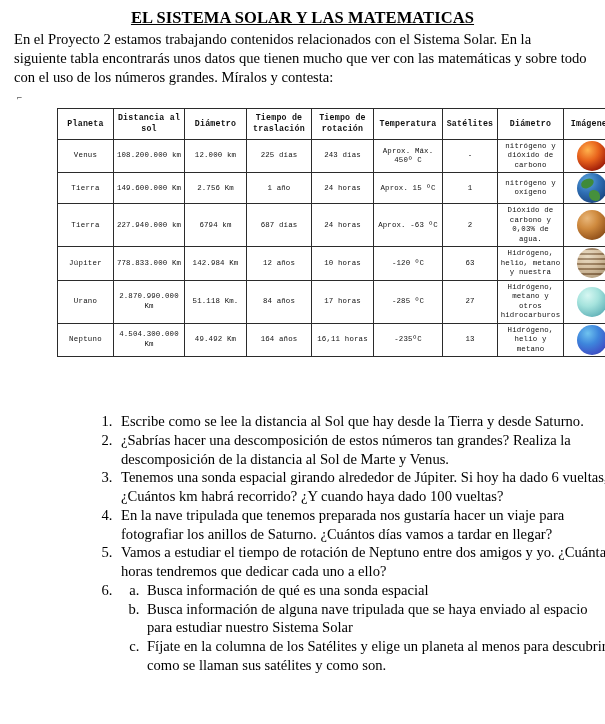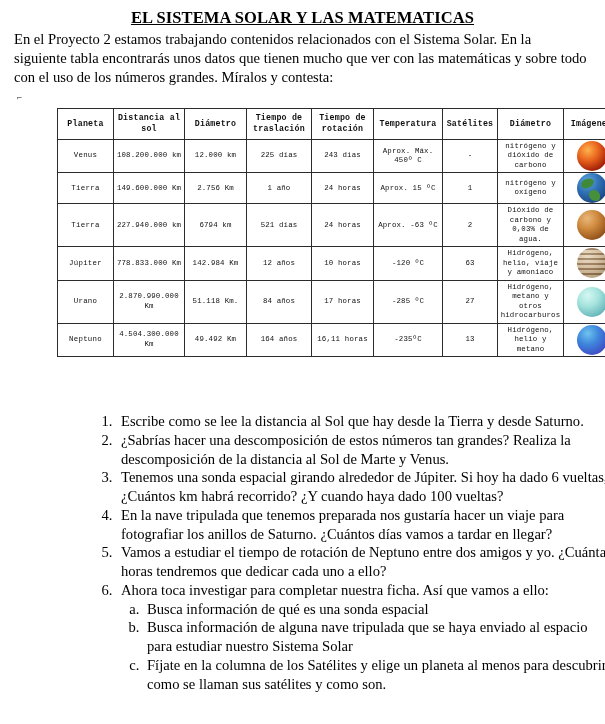--- a/index.html
+++ b/index.html
@@ -242,38 +242,38 @@
           <td>1</td>
           <td>nitrógeno y oxígeno</td>
           <td class="img-cell">
             <span class="planet-img pl-tierra"></span>
           </td>
         </tr>
         <tr>
           <td class="planet-name">Tierra</td>
           <td>227.940.000 km</td>
           <td>6794 km</td>
-          <td>521 días</td>
+          <td>687 días</td>
           <td>24 horas</td>
           <td>Aprox. -63 ºC</td>
           <td>2</td>
           <td>Dióxido de carbono y 0,03% de agua.</td>
           <td class="img-cell">
             <span class="planet-img pl-marte"></span>
           </td>
         </tr>
         <tr>
           <td class="planet-name">Júpiter</td>
           <td>778.833.000 Km</td>
           <td>142.984 Km</td>
           <td>12 años</td>
           <td>10 horas</td>
           <td>-120 ºC</td>
           <td>63</td>
-          <td>Hidrógeno, helio, viaje y amoniaco</td>
+          <td>Hidrógeno, helio, metano y nuestra</td>
           <td class="img-cell">
             <span class="planet-img pl-jupiter"></span>
           </td>
         </tr>
         <tr>
           <td class="planet-name">Urano</td>
           <td>2.870.990.000 Km</td>
           <td>51.118 Km.</td>
           <td>84 años</td>
           <td>17 horas</td>
@@ -301,21 +301,20 @@
     </table>
   </div>
 
   <ol class="questions">
     <li>Escribe como se lee la distancia al Sol que hay desde la Tierra y desde Saturno.</li>
     <li>¿Sabrías hacer una descomposición de estos números tan grandes? Realiza la descomposición de la distancia al Sol de Marte y Venus.</li>
     <li>Tenemos una sonda espacial girando alrededor de Júpiter. Si hoy ha dado 6 vueltas, ¿Cuántos km habrá recorrido? ¿Y cuando haya dado 100 vueltas?</li>
     <li>En la nave tripulada que tenemos preparada nos gustaría hacer un viaje para fotografiar los anillos de Saturno. ¿Cuántos días vamos a tardar en llegar?</li>
     <li>Vamos a estudiar el tiempo de rotación de Neptuno entre dos amigos y yo. ¿Cuántas horas tendremos que dedicar cada uno a ello?</li>
     <li>
-      <span>Ahora toca investigar para completar nuestra ficha. Así que vamos a ello:</span>
       <ol class="sub">
         <li>Busca información de qué es una sonda espacial</li>
         <li>Busca información de alguna nave tripulada que se haya enviado al espacio para estudiar nuestro Sistema Solar</li>
         <li>Fíjate en la columna de los Satélites y elige un planeta al menos para descubrir como se llaman sus satélites y como son.</li>
       </ol>
     </li>
   </ol>
 
 </div>
 

